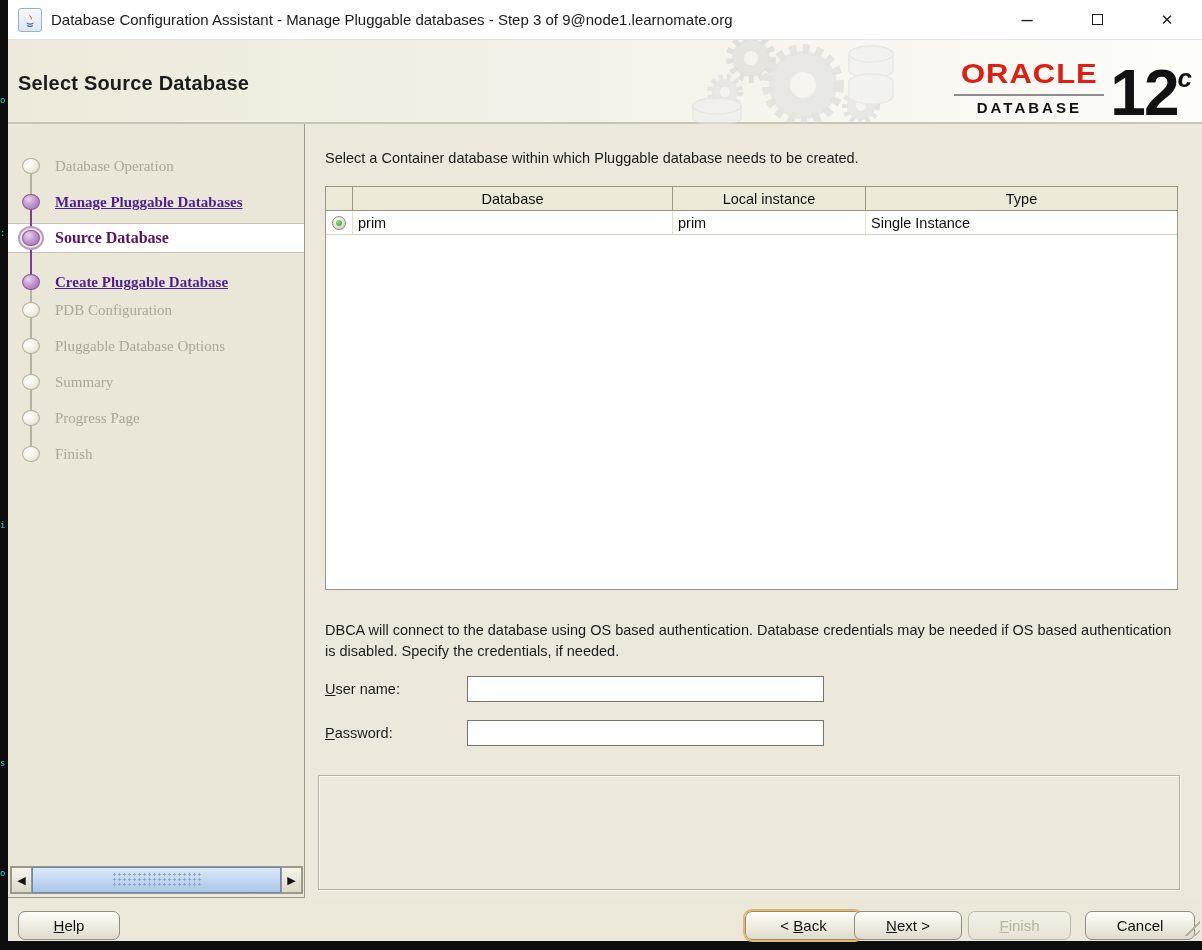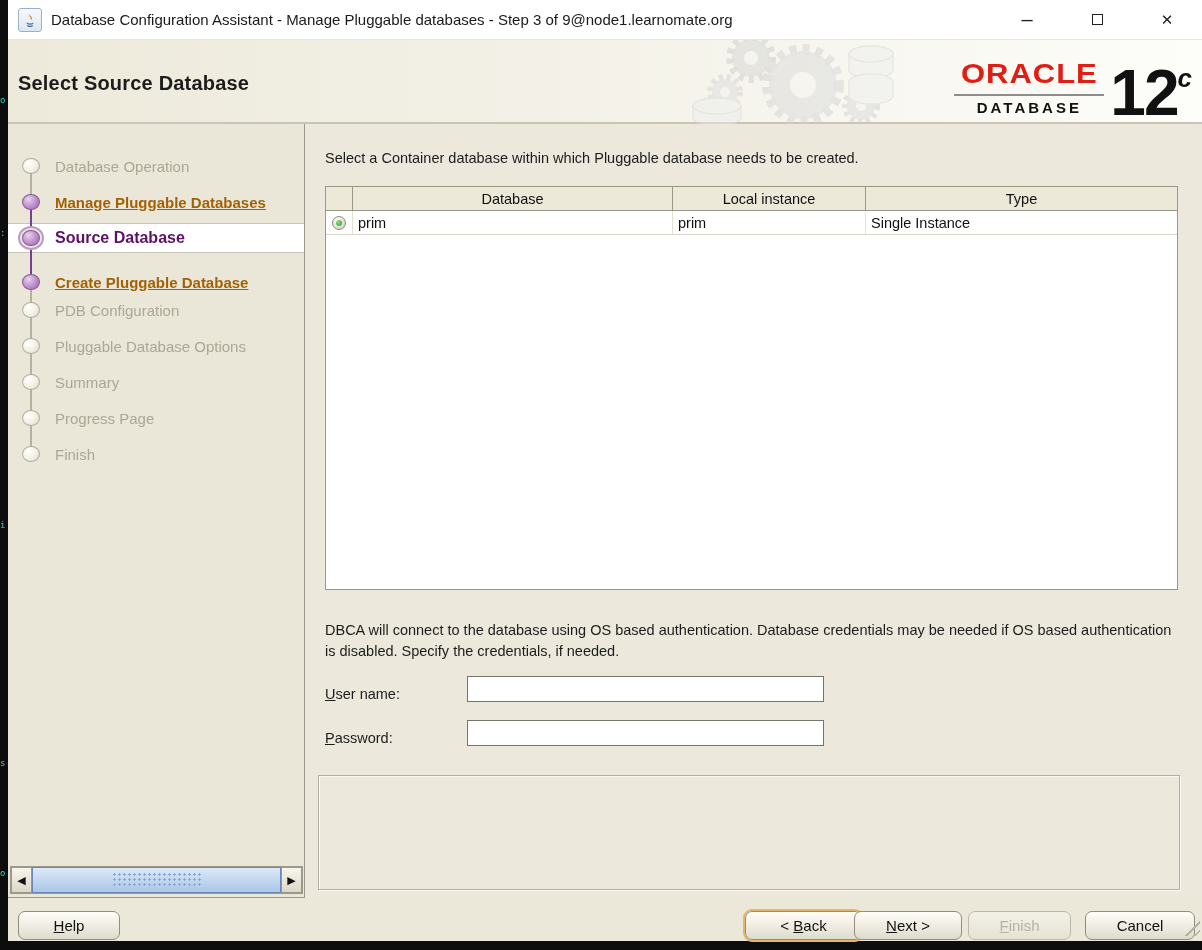--- a/index.html
+++ b/index.html
@@ -46,29 +46,29 @@
   .brand-ver { font-size:64px; font-weight:bold; color:#111; line-height:60px; margin-left:6px; letter-spacing:-2px;}
   .brand-ver sup { font-size:26px; font-style:italic; font-weight:bold; vertical-align:28px; letter-spacing:0;}
   
   .sidebar {
     position:absolute; left:0; top:124px; width:297px; height:774px;
     background:#ebe7d8; border-right:1px solid #9c998b; border-bottom:1px solid #9c998b;
     overflow:hidden;
   }
   .rail-gray { position:absolute; left:22px; top:42px; width:2px; height:288px; background:#b6b2a2;}
   .rail-purple { position:absolute; left:22px; top:78px; width:2px; height:72px; background:#7a4090;}
-  .step { position:absolute; left:0; width:100%; height:28px; display:flex; align-items:center; white-space:nowrap;}
+  .step { position:absolute; left:0; width:100%; height:28px; display:flex; align-items:center; white-space:nowrap;font-family:Liberation Serif, serif;}
   .step-highlight { position:absolute; left:0; width:100%; height:30px; background:#ffffff; border-top:1px solid #c9c6b7; border-bottom:1px solid #c9c6b7;}
   .dot { position:absolute; left:14px; width:18px; height:16px; border-radius:50%;}
   .dot-pending { background:radial-gradient(circle at 35% 30%, #ffffff 0%, #f2efe4 55%, #d6d2c2 100%); border:1px solid #b3af9e;}
   .dot-done { background:radial-gradient(circle at 35% 30%, #e8d3ee 0%, #c49ad1 45%, #9a63ad 100%); border:1px solid #8a5599;}
   .dot-current { background:radial-gradient(circle at 35% 30%, #e8d3ee 0%, #c49ad1 45%, #9a63ad 100%); border:1px solid #8a5599; box-shadow:0 0 0 2px #ebe7d8, 0 0 0 4px #b89cc4;}
   .step-label { margin-left:47px; font-size:15px;}
   .lbl-pending { color:#aba794;}
-  .lbl-link { color:#a16207; font-weight:bold; text-decoration:underline; cursor:pointer;}
+  .lbl-link { color:#4c1d95; font-weight:bold; text-decoration:underline; cursor:pointer;}
   .lbl-current { color:#5c1166; font-weight:bold; font-size:16px;}
   
   .hscroll { position:absolute; left:2px; bottom:3px; width:293px; height:28px; display:flex; border:1px solid #9c998b; background:#e4e0d0;}
   .hs-arrow { width:21px; height:100%; background:linear-gradient(180deg,#f7f5ec,#dcd8c8); border:1px solid #9c998b; display:flex; align-items:center; justify-content:center; font-size:11px; color:#111;}
   .hs-thumb { flex:1; margin:0; background:linear-gradient(180deg,#dce9f8,#aac6e8); border:1px solid #6a87b5; position:relative;}
   .hs-thumb::after { content:""; position:absolute; left:50%; top:4px; width:90px; height:16px; transform:translateX(-50%);
     background-image:radial-gradient(#8aa8d0 1px, transparent 1.3px); background-size:5px 5px;}
   
   .main { position:absolute; left:298px; top:124px; width:896px; height:774px; background:#ece9dc;}
   .instruction { position:absolute; left:19px; top:26px; font-size:14.5px; color:#1c1c1c;}
@@ -79,21 +79,21 @@
   .trow { display:flex; height:24px; background:#ffffff; border-bottom:1px solid #d8d5c8;}
   .td { border-right:1px solid #e4e1d4; display:flex; align-items:center; font-size:14.5px; color:#111; padding-left:5px;}
   .td:last-child { border-right:none;}
   .c0 { width:27px; justify-content:center; padding-left:0;}
   .c1 { width:320px;}
   .c2 { width:193px;}
   .c3 { flex:1;}
   .radio { width:14px; height:14px; border-radius:50%; background:radial-gradient(circle at 35% 30%, #ffffff, #dcd9cc 70%, #b9b6a7); border:1px solid #8f8c7e; position:relative;}
   .radio::after { content:""; position:absolute; left:3px; top:3px; width:6px; height:6px; border-radius:50%; background:radial-gradient(circle at 35% 30%, #8fe07f, #2f9e2b);}
   .auth-note { position:absolute; left:19px; top:496px; width:848px; font-size:14.5px; color:#1c1c1c; line-height:21px;}
-  .field-row { position:absolute; left:19px; display:flex; align-items:flex-end;gap:38px;}
+  .field-row { position:absolute; left:19px; display:flex; align-items:center;gap:38px;}
   .field-label { width:104px; font-size:14.5px; color:#1c1c1c;}
   .mnemonic { text-decoration:underline;}
   .text-input { width:357px; height:26px; border:1px solid #77756a; background:#ffffff; font-size:14px; padding:0 4px; font-family:"Liberation Sans",sans-serif;}
   .msg-box { position:absolute; left:12px; top:651px; width:862px; height:115px; border:1px solid #b3b0a1; box-shadow:inset 1px 1px 0 #fbfaf4, 1px 1px 0 #fbfaf4;}
   
   .btn {
     position:absolute; top:911px; height:29px; border:1px solid #8f8d80; border-radius:7px;
     background:linear-gradient(180deg,#fefdf8 0%,#f1efe4 45%,#dedbcd 100%);
     font-size:15px; color:#111; display:flex; align-items:center; justify-content:center;
     font-family:"Liberation Sans",sans-serif; cursor:pointer;

